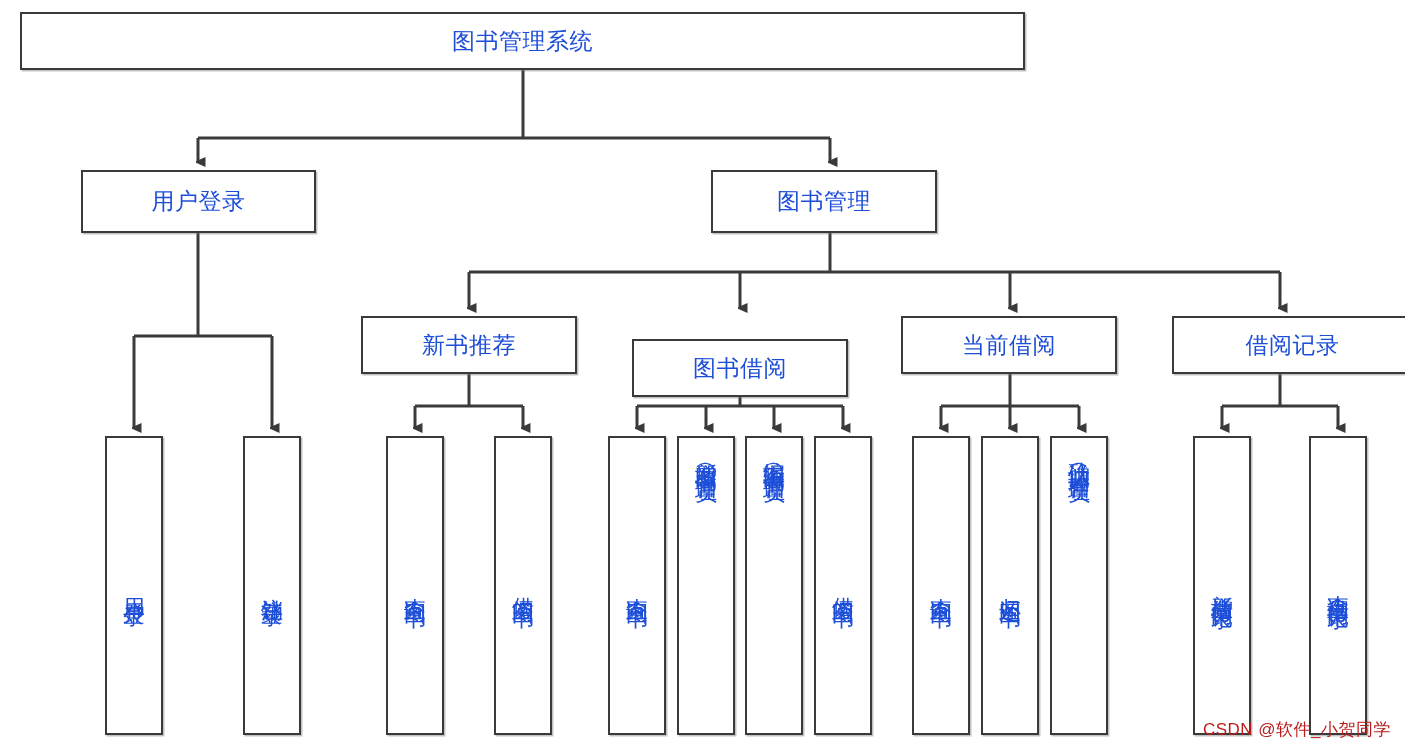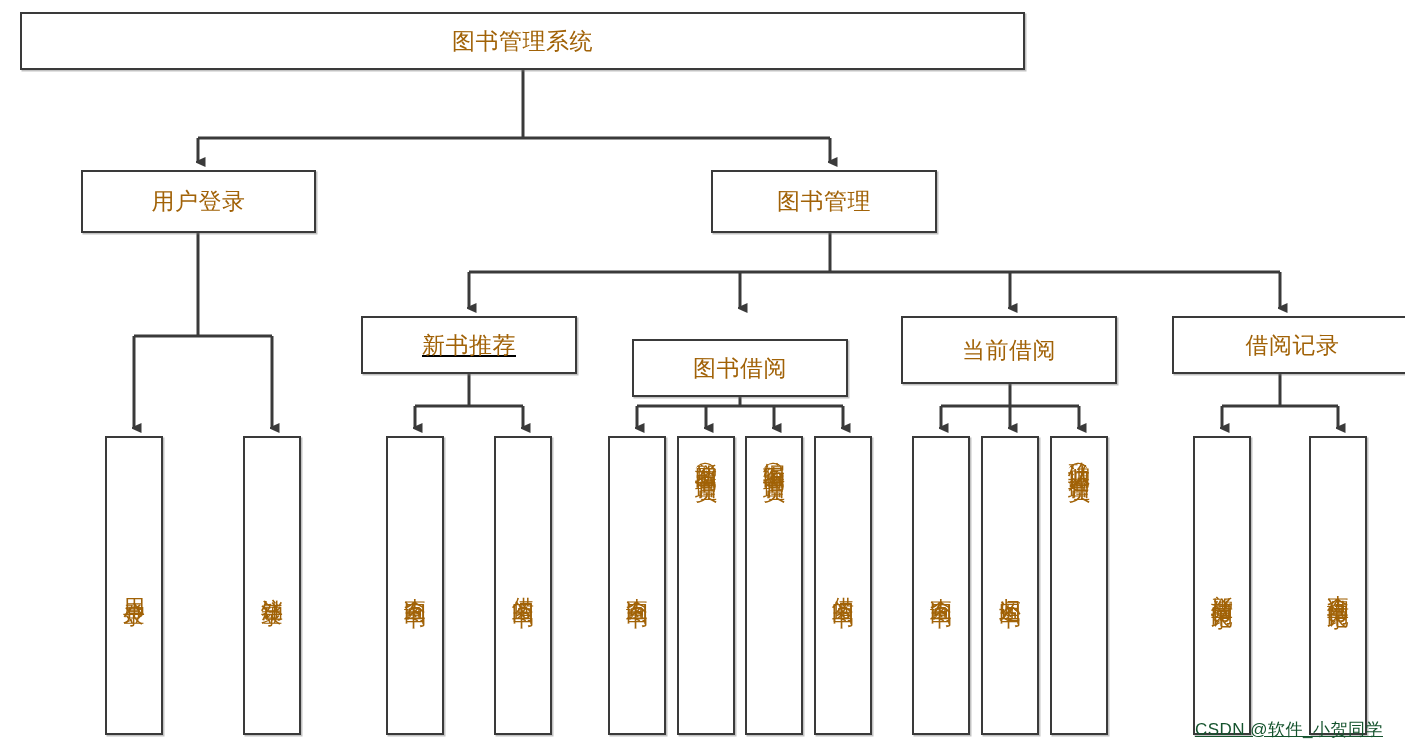--- a/index.html
+++ b/index.html
@@ -28,21 +28,21 @@
     position: absolute;
     box-sizing: border-box;
     background: #ffffff;
     border: 2.5px solid #3a3a3a;
     box-shadow: 1.5px 1.5px 0 rgba(120,120,120,0.45);
     display: flex;
     align-items: center;
     justify-content: center;
   }
   .node-label {
-    color: #a16207;
+    color: #1d4ed8;
     font-size: 23px;
     line-height: 1.05;
     letter-spacing: 0.5px;
     white-space: nowrap;
     text-align: center;
   }
   .node-box.horizontal .node-label {
     writing-mode: horizontal-tb;
   }
   .node-box.vertical {
@@ -58,28 +58,27 @@
     padding-top: 6px;
   }
   .node-box.vertical.centered {
     align-items: center;
   }
   .node-box.vertical.centered .node-label {
     padding-top: 0;
   }
   #watermark {
     position: absolute;
-    right: 22px;
+    right: 14px;
     bottom: 6px;
     font-size: 17px;
-    color: #14532d;
+    color: #b91c1c;
     letter-spacing: 0.5px;
     white-space: nowrap;
     user-select: none;
-    text-decoration: underline;
   }
 </style>
 </head>
 <body>
 
 <div id="diagram-canvas">
 
   <svg id="diagram-svg" viewBox="0 0 1405 747" xmlns="http://www.w3.org/2000/svg">
     <defs>
       <marker id="arrowhead" markerWidth="10" markerHeight="10" refX="5" refY="7.5" orient="auto" markerUnits="userSpaceOnUse">
@@ -134,27 +133,27 @@
     <span class="node-label">图书管理系统</span>
   </div>
 
   <div class="node-box horizontal" style="left:81px; top:170px; width:235px; height:63px;">
     <span class="node-label">用户登录</span>
   </div>
   <div class="node-box horizontal" style="left:711px; top:170px; width:226px; height:63px;">
     <span class="node-label">图书管理</span>
   </div>
 
-  <div class="node-box horizontal" style="left:361px; top:316px; width:216px; height:58px;text-decoration:underline;">
+  <div class="node-box horizontal" style="left:361px; top:316px; width:216px; height:58px;">
     <span class="node-label">新书推荐</span>
   </div>
   <div class="node-box horizontal" style="left:632px; top:316px; width:216px; height:58px;margin-top:23px;">
     <span class="node-label">图书借阅</span>
   </div>
-  <div class="node-box horizontal" style="left:901px; top:316px; width:216px; height:68px;">
+  <div class="node-box horizontal" style="left:901px; top:316px; width:216px; height:58px;">
     <span class="node-label">当前借阅</span>
   </div>
   <div class="node-box horizontal" style="left:1172px; top:316px; width:241px; height:58px;">
     <span class="node-label">借阅记录</span>
   </div>
 
   <div class="node-box vertical centered" style="left:105px; top:436px; width:58px; height:299px;">
     <span class="node-label">用户登录</span>
   </div>
   <div class="node-box vertical centered" style="left:243px; top:436px; width:58px; height:299px;">

